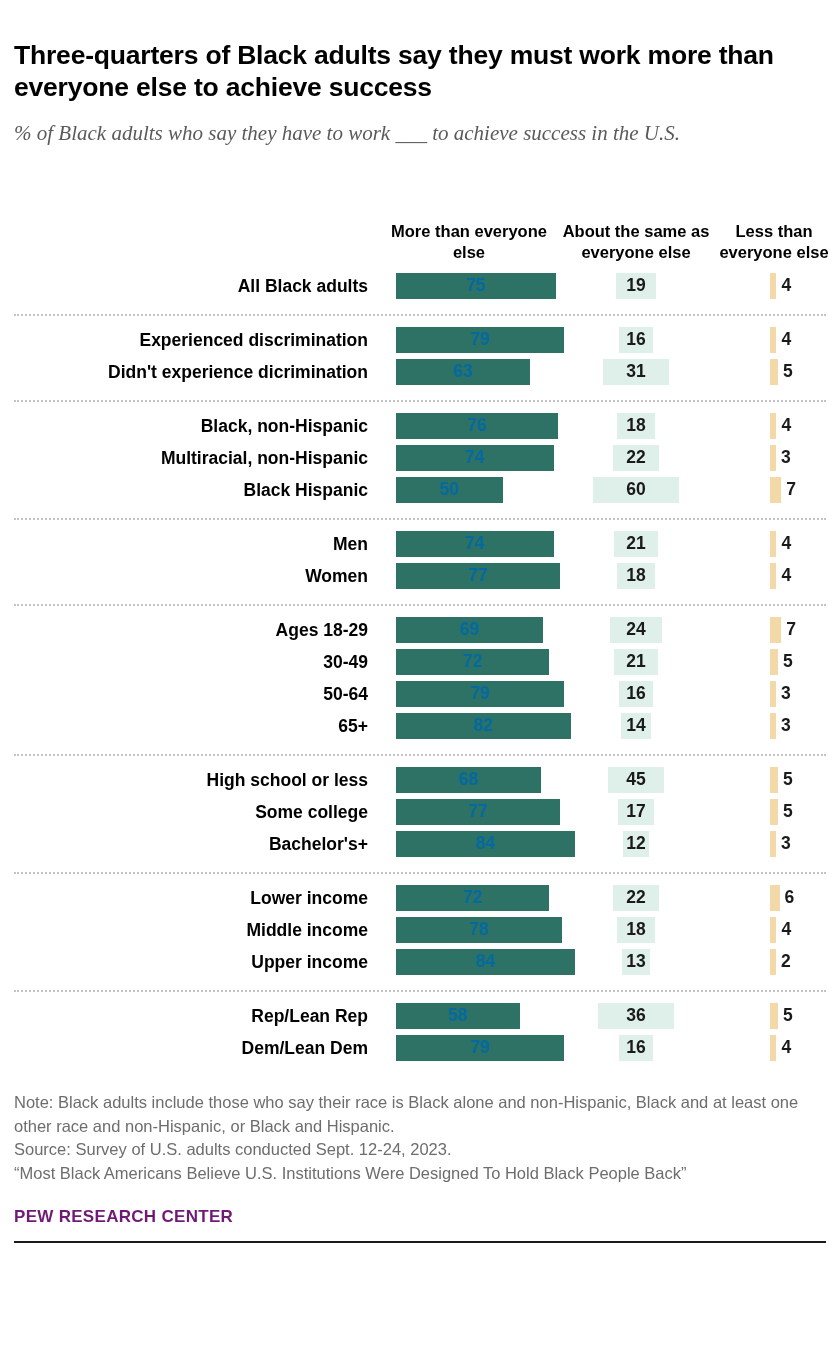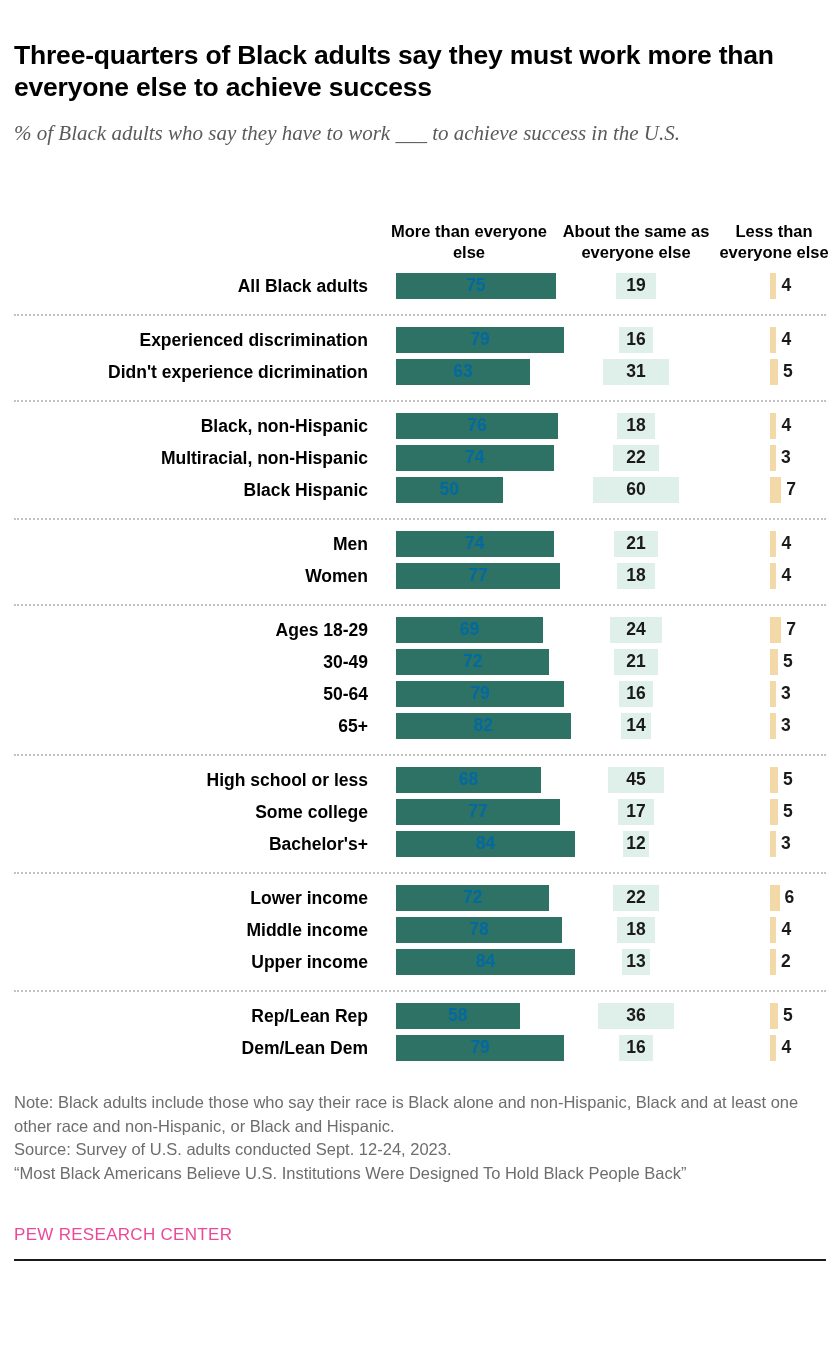--- a/index.html
+++ b/index.html
@@ -141,25 +141,25 @@
 
   
   .footer {
     margin-top: 26px;
     color: #6d6d6d;
     font-size: 16.5px;
     line-height: 1.42;
   }
   .footer div { margin: 0; }
   .brand {
-    margin-top: 40px;
+    margin-top: 22px;
     font-size: 17px;
-    font-weight: normal;
+    font-weight: bold;
     letter-spacing: 0.3px;
-    color: #ec4899;
+    color: #701a75;
   }
   .bottom-rule {
     margin-top: 14px;
     border-top: 2px solid #1a1a1a;
   }
 </style>
 </head>
 <body>
 
 <div class="page">

